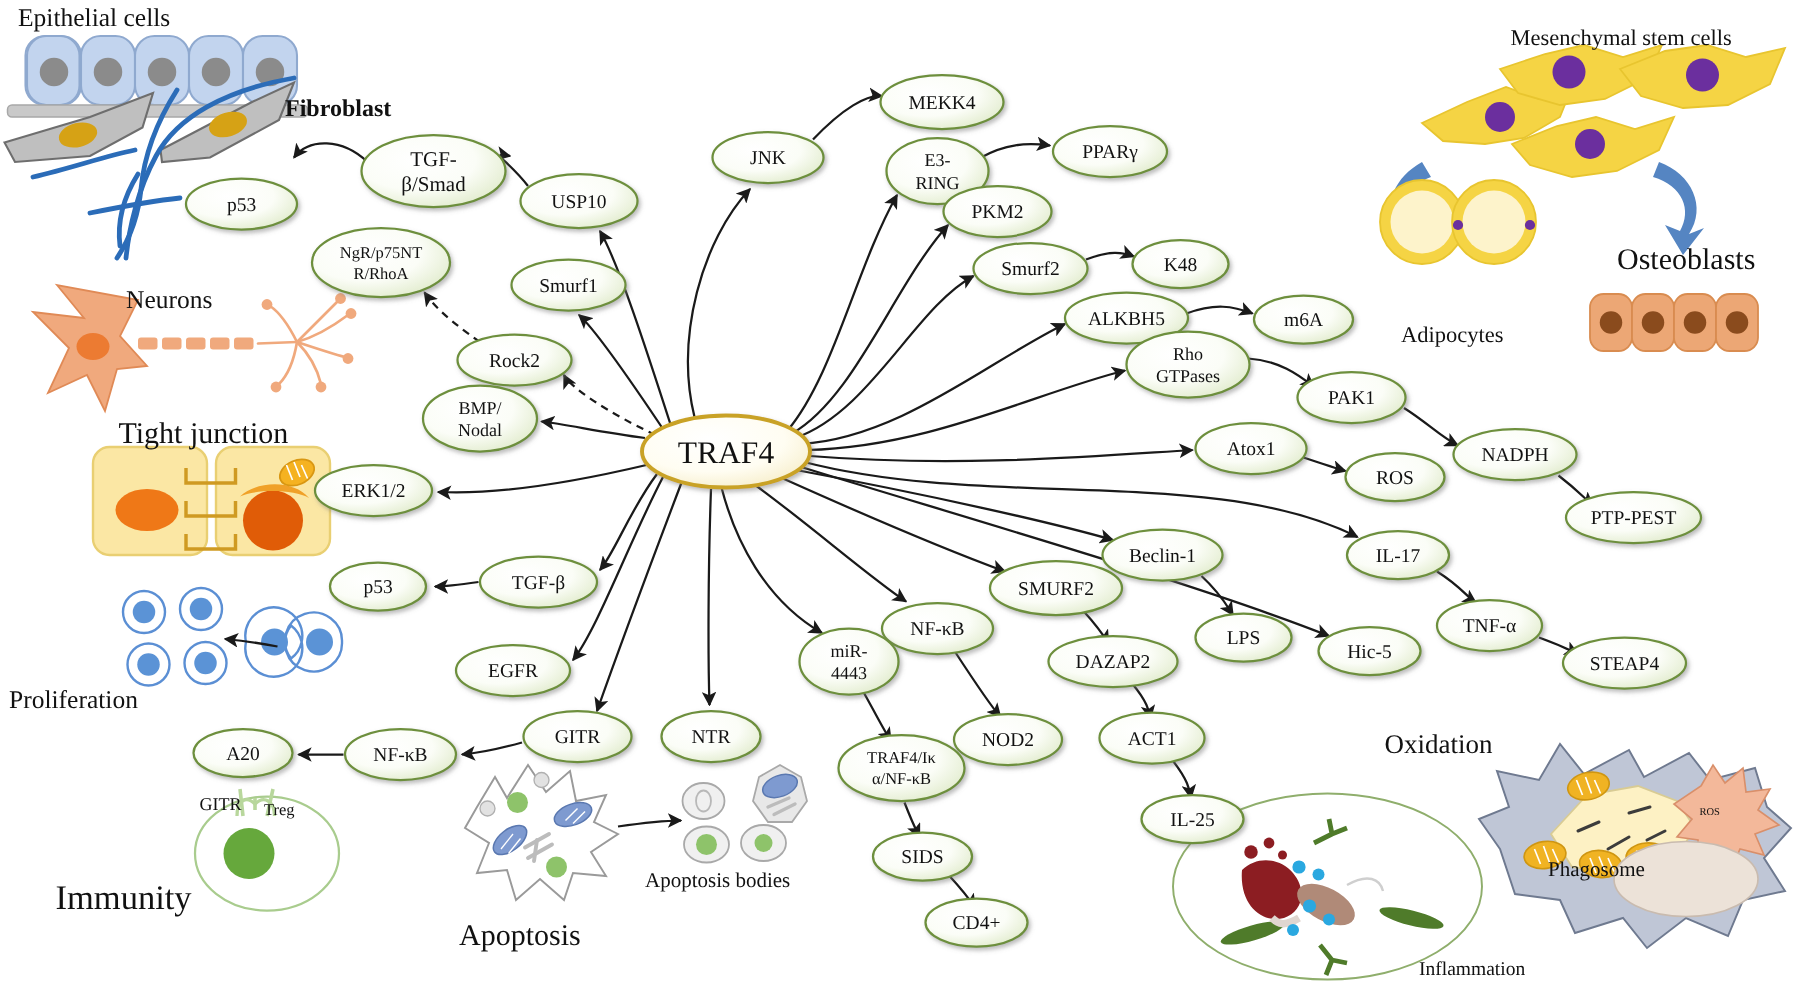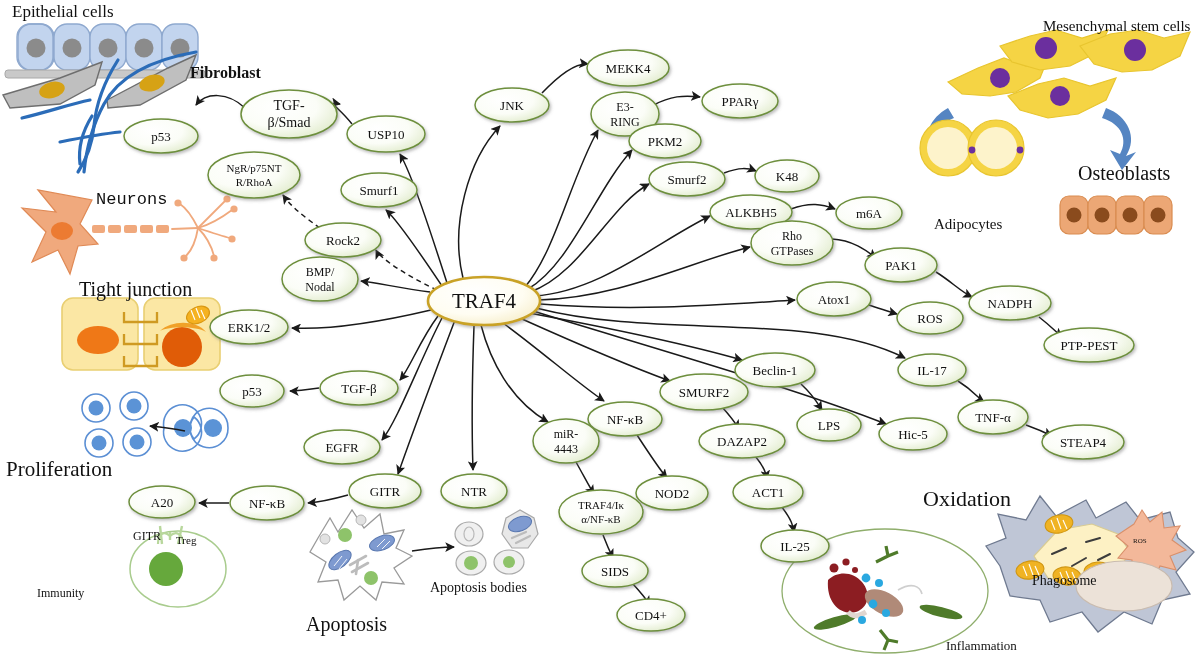--- a/index.html
+++ b/index.html
@@ -505,29 +505,29 @@
         <g>
           <ellipse cx="162" cy="502" rx="33" ry="16" fill="url(#nodeGrad)" stroke="#6d8f3c" stroke-width="1.5" filter="url(#softShadow)"></ellipse>
           <text x="162" text-anchor="middle" font-family="&quot;Liberation Serif&quot;, serif" font-size="13" fill="#111" y="506.55"><tspan x="162">A20</tspan></text>
         </g>
       </g>
   </svg>
 
   <div id="label-layer">
       <div class="sec-label" style="left: 12px; top: 2px; font-size: 17px;">Epithelial  cells</div>
       <div class="sec-label" style="left: 190px; top: 64px; font-size: 16px; font-weight: bold;">Fibroblast</div>
-      <div class="sec-label" style="left: 96px; top: 190px; font-size: 17px; font-family: Liberation Mono, monospace;">Neurons</div>
+      <div class="sec-label" style="left: 84px; top: 190px; font-size: 17px;">Neurons</div>
       <div class="sec-label" style="left: 79px; top: 278px; font-size: 20px;">Tight junction</div>
-      <div class="sec-label" style="left: 6px; top: 457px; font-size: 21px; text-align: right;">Proliferation</div>
-      <div class="sec-label" style="left: 37px; top: 586px; font-size: 12px;">Immunity</div>
+      <div class="sec-label" style="left: 6px; top: 457px; font-size: 17px; text-align: right;">Proliferation</div>
+      <div class="sec-label" style="left: 37px; top: 586px; font-size: 23px;">Immunity</div>
       <div class="sec-label" style="left: 133px; top: 529px; font-size: 12px;">GITR</div>
       <div class="sec-label" style="left: 176px; top: 534px; font-size: 11px;">Treg</div>
       <div class="sec-label" style="left: 306px; top: 613px; font-size: 20px;">Apoptosis</div>
       <div class="sec-label" style="left: 430px; top: 580px; font-size: 14px;">Apoptosis bodies</div>
-      <div class="sec-label" style="left: 1007px; top: 18px; font-size: 15px; margin-left: 36px;">Mesenchymal  stem cells</div>
+      <div class="sec-label" style="left: 1007px; top: 18px; font-size: 15px;">Mesenchymal  stem cells</div>
       <div class="sec-label" style="left: 934px; top: 216px; font-size: 15px;">Adipocytes</div>
       <div class="sec-label" style="left: 1078px; top: 162px; font-size: 20px;">Osteoblasts</div>
-      <div class="sec-label" style="left: 923px; top: 486px; font-size: 22px;">Oxidation</div>
+      <div class="sec-label" style="left: 923px; top: 486px; font-size: 18px;">Oxidation</div>
       <div class="sec-label" style="left: 946px; top: 638px; font-size: 13px;">Inflammation</div>
       <div class="sec-label" style="left: 1032px; top: 573px; font-size: 14px;">Phagosome</div>
       <div class="sec-label" style="left: 1133px; top: 537px; font-size: 7px;">ROS</div>
     </div>
 </div>
 
 </body></html>

